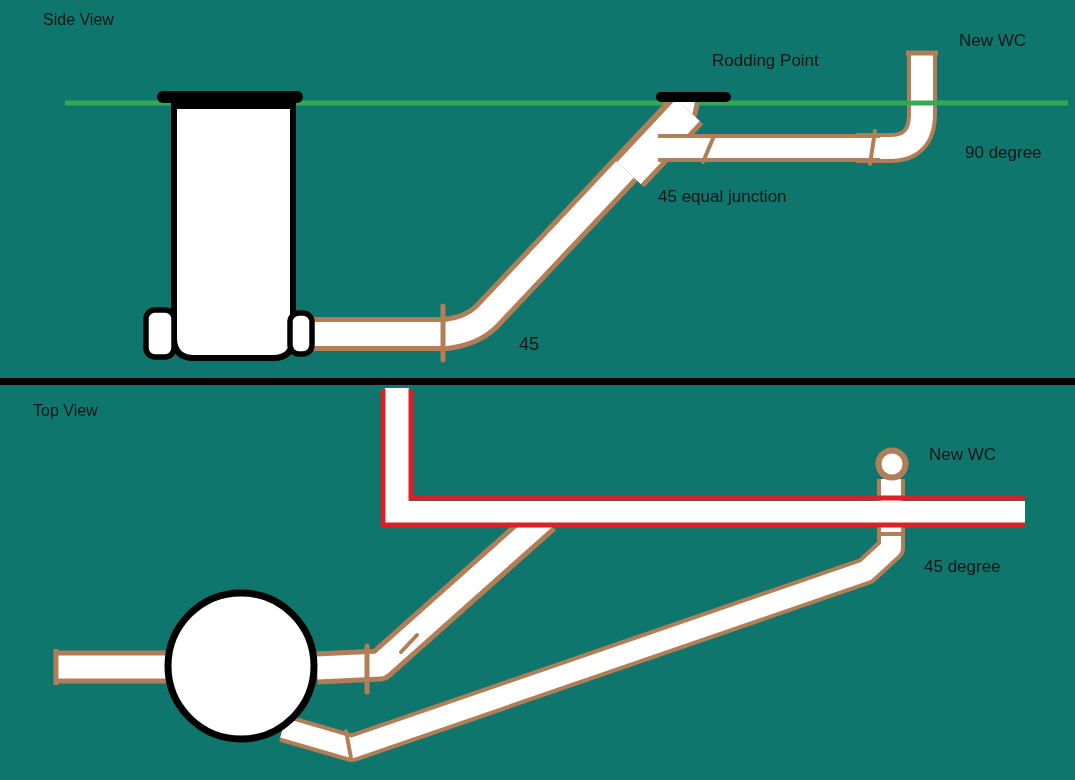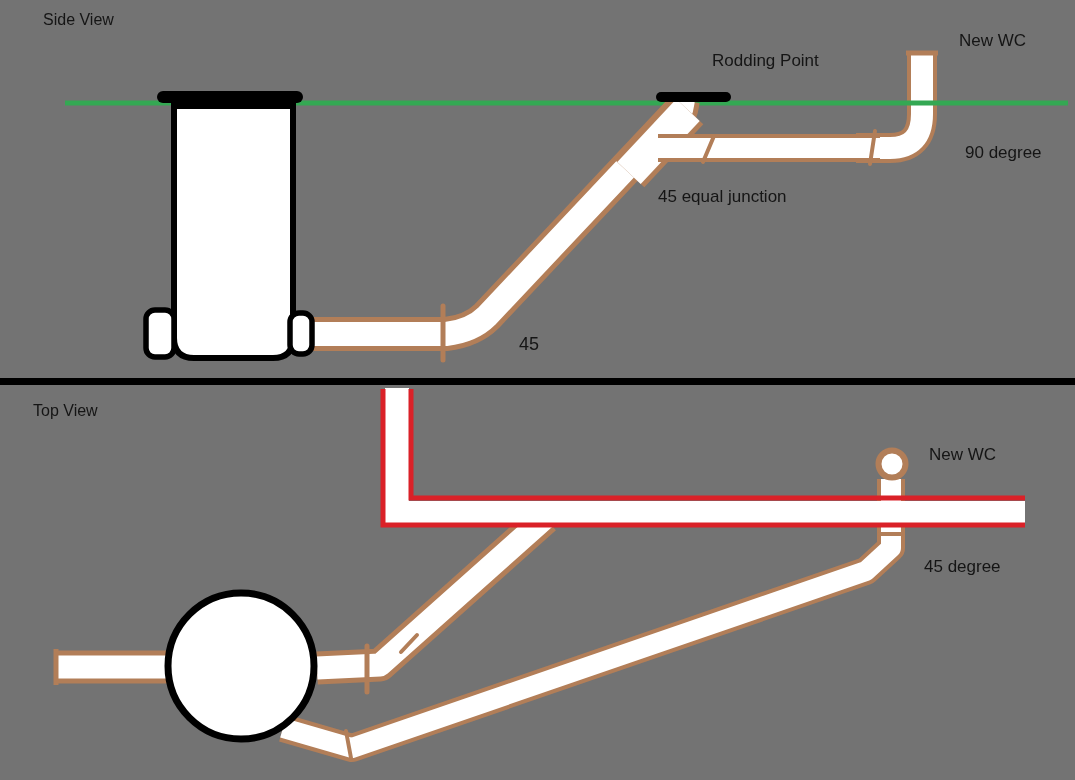--- a/index.html
+++ b/index.html
@@ -1,16 +1,16 @@
 <!DOCTYPE html>
 <html><head>
 <meta charset="utf-8">
 <style>
   html,body{margin:0;padding:0;background:#ffffff;}
-  .stage{width:1075px;height:780px;position:relative;background:#737373;overflow:hidden;}
+  .stage{width:1075px;height:780px;position:relative;background:#0f766e;overflow:hidden;}
   svg{display:block;}
   .label{font-family:"Liberation Sans",sans-serif;fill:#151515;}
   .sz16{font-size:16px;}
   .sz17{font-size:17px;}
   .sz18{font-size:18px;}
 </style>
 </head>
 <body>
 
 <div class="stage">

